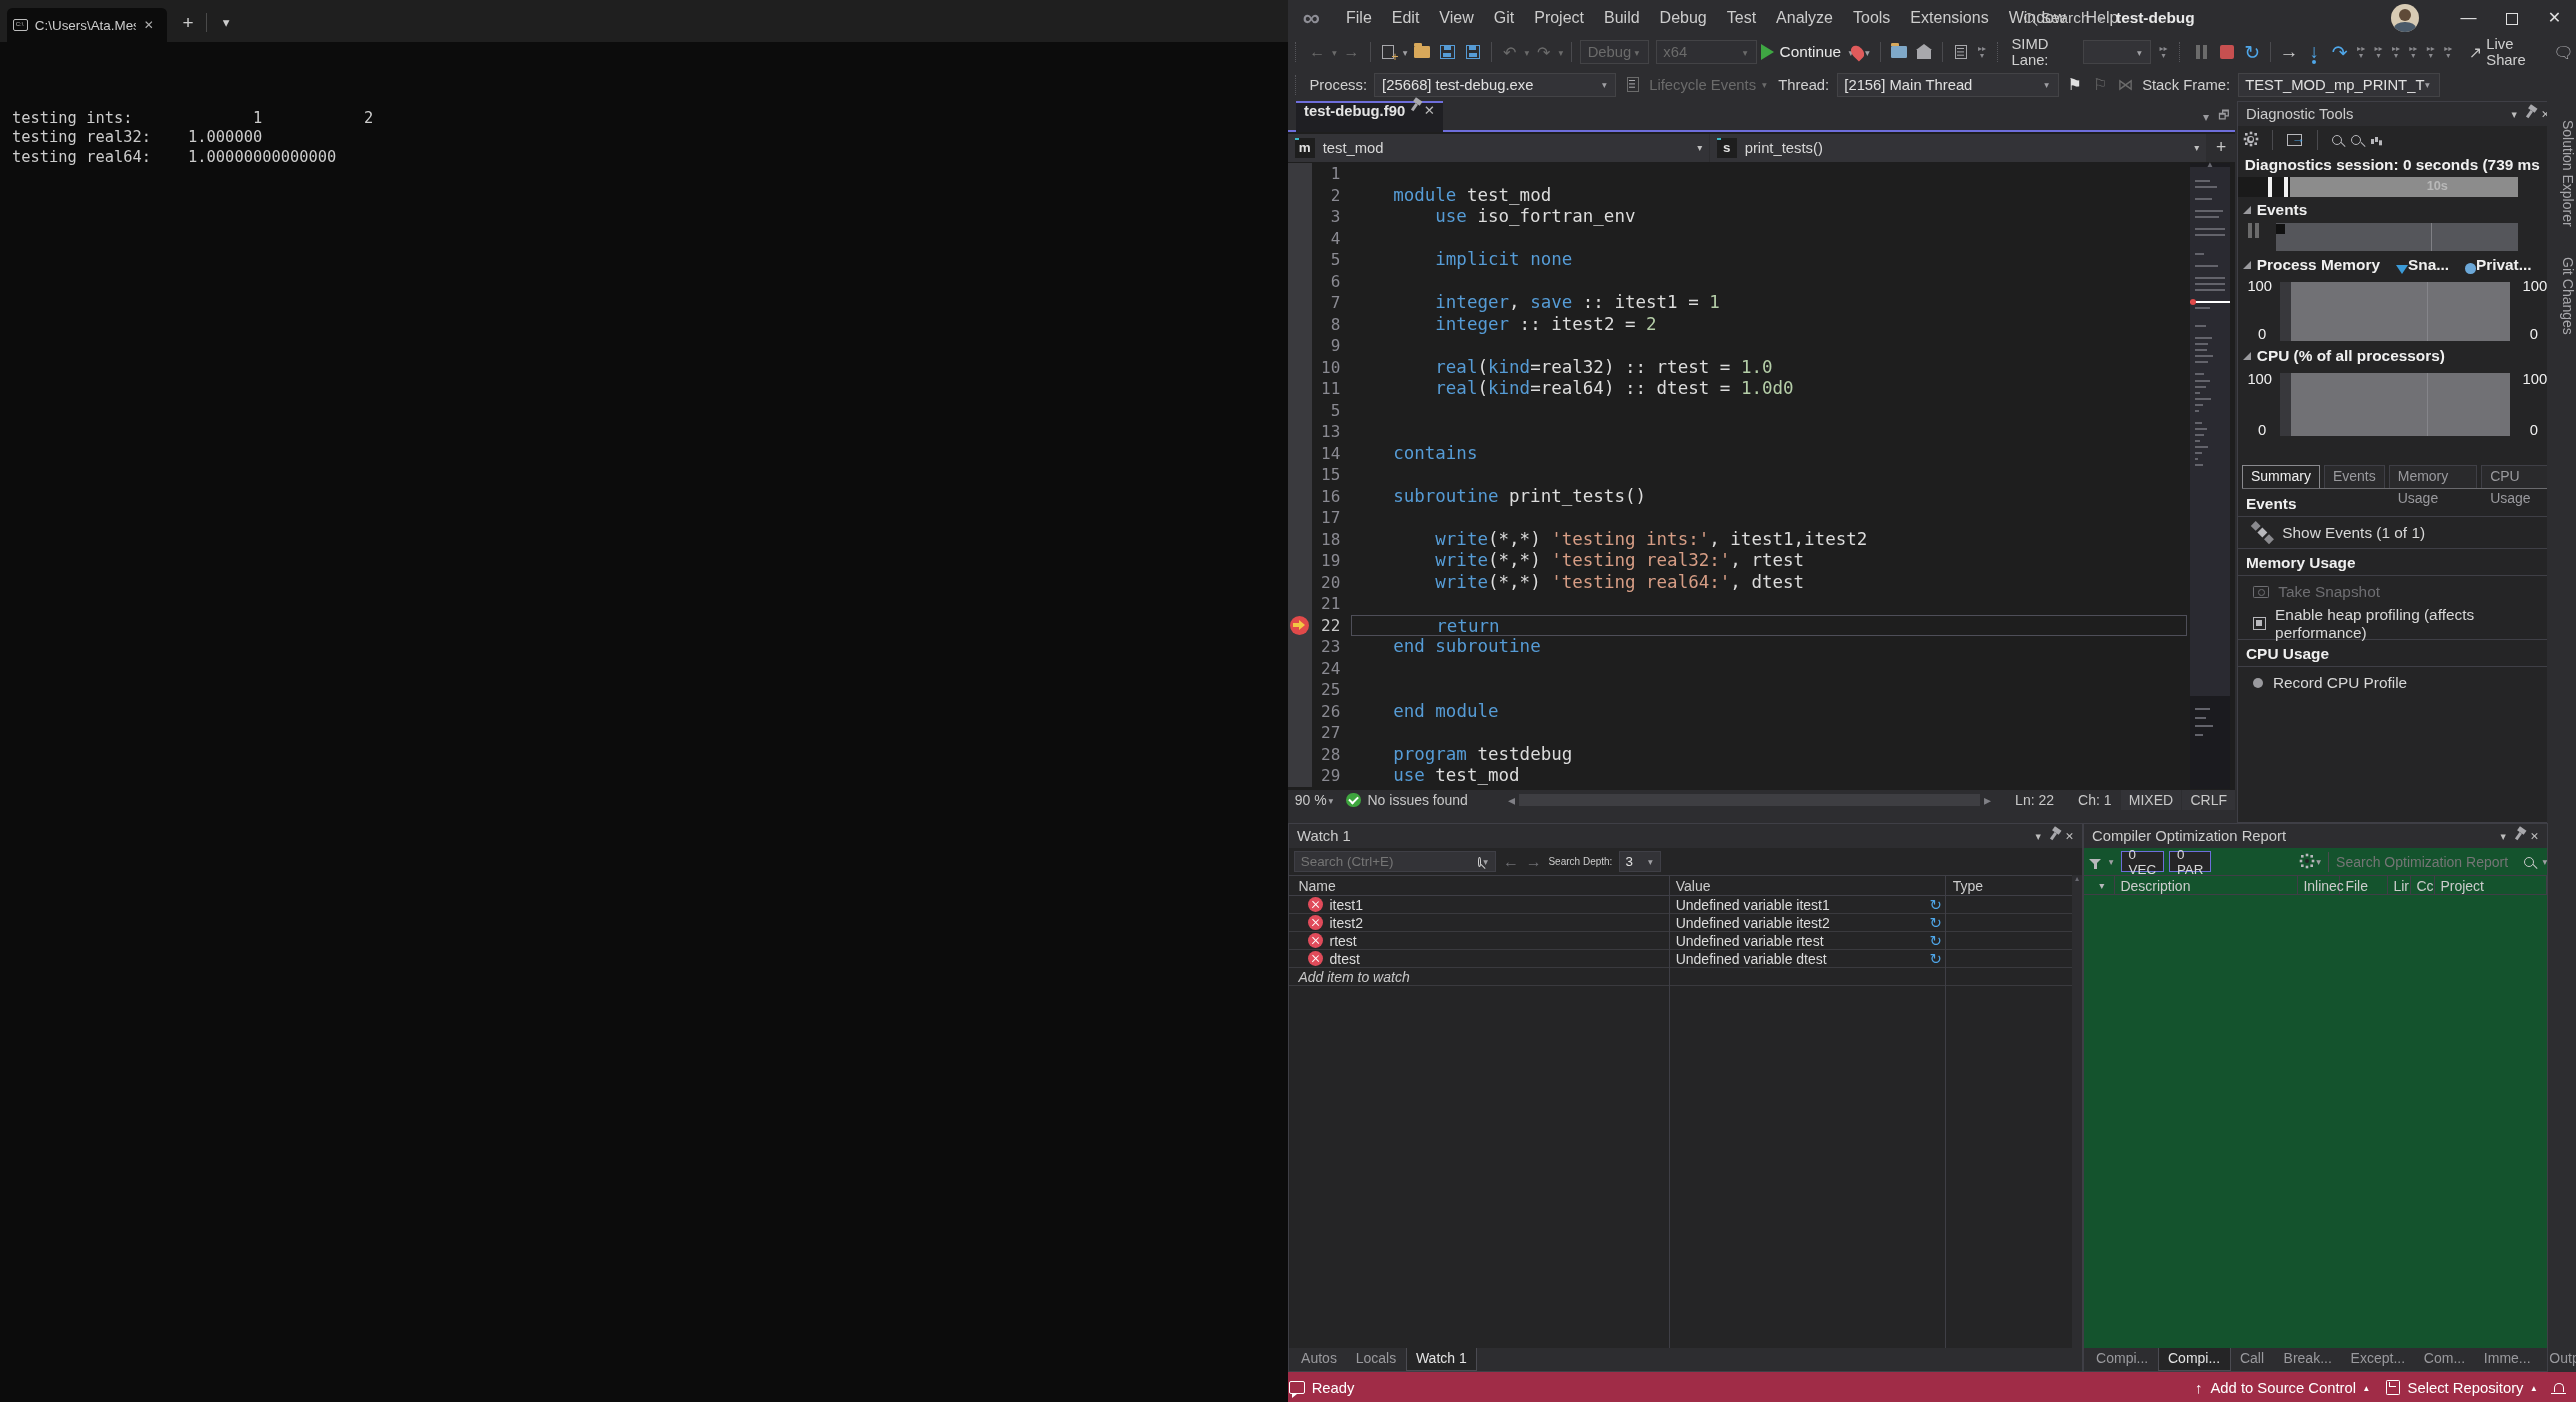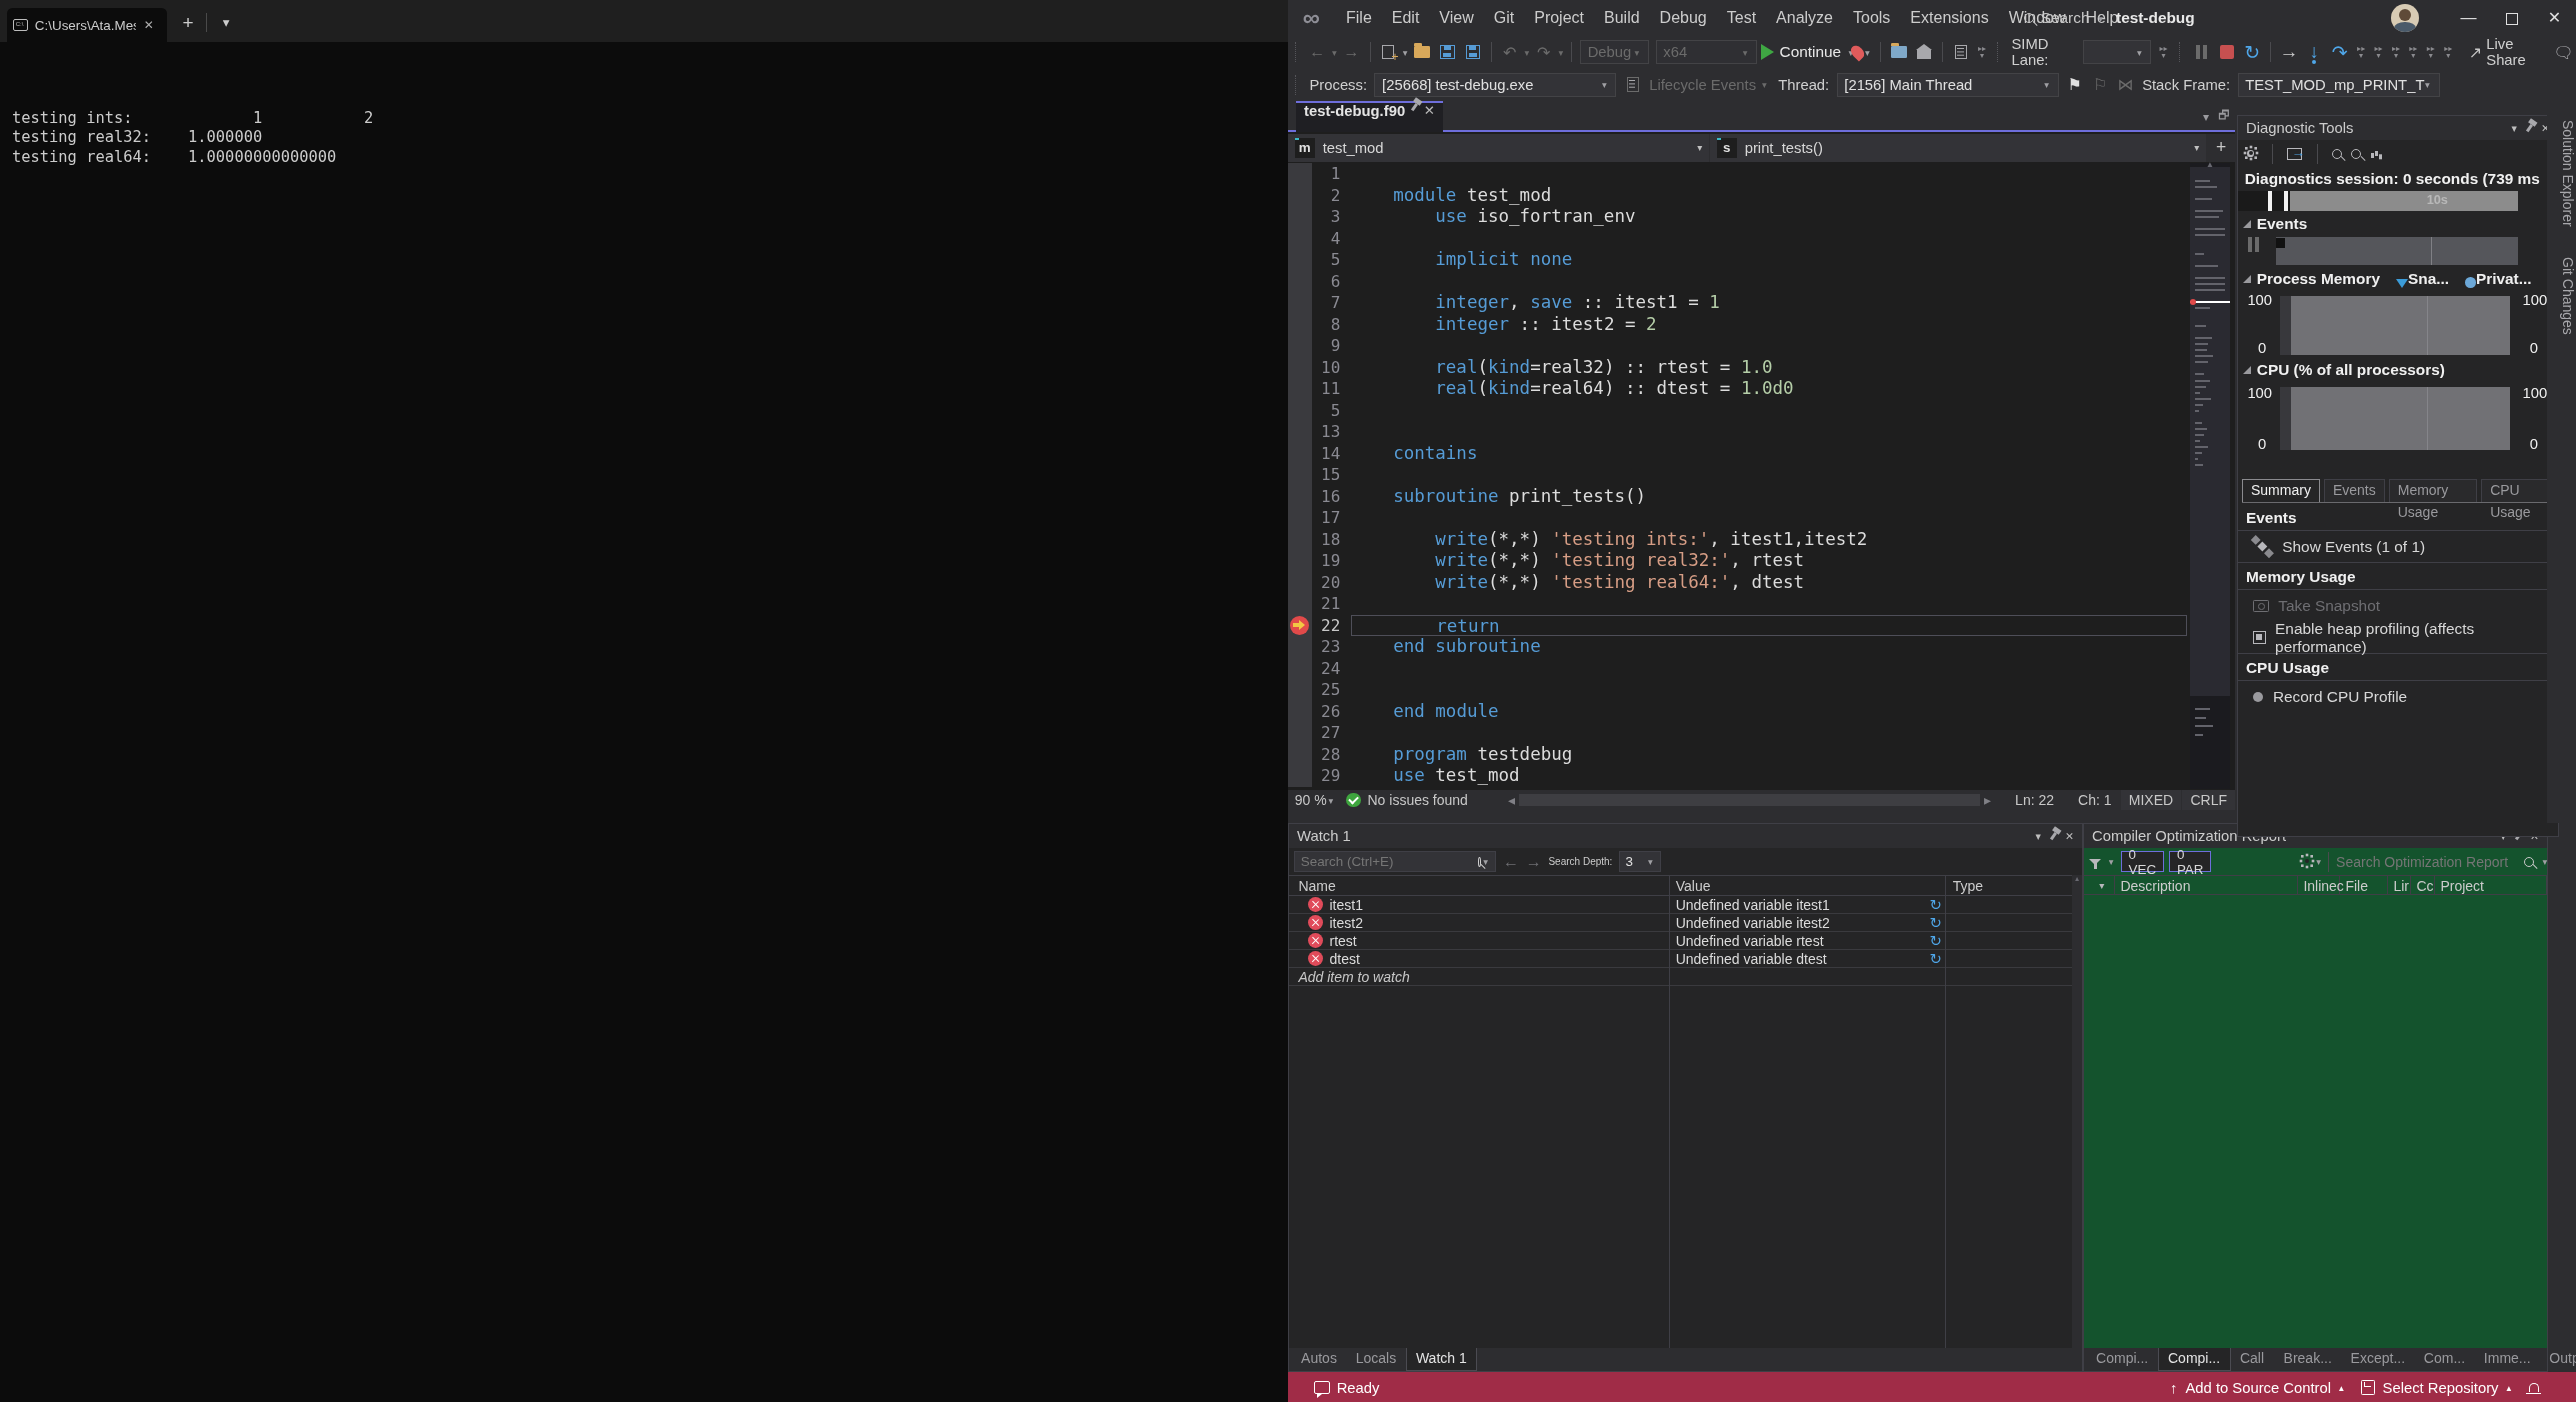--- a/index.html
+++ b/index.html
@@ -238,21 +238,21 @@
   .r-colhead { position:absolute; left:0; top:51px; right:0; height:20px; display:flex;
     align-items:center; color:#CCCCCC; font-size:14px; border-top:0.7px solid #3F3F46;
     border-bottom:0.7px solid #3F3F46; }
   .r-colhead span { border-right:0.7px solid #3F3F46; height:100%; line-height:20px; padding-left:5.4px; }
   .rc0 { width:31px; color:#B8B8BC; font-size:8.7px; text-align:center; }
   .rc1 { width:183px; } .rc2 { width:42px; } .rc3 { width:48px; } .rc4 { width:23px; }
   .rc5 { width:24px; } .rc6 { flex:1; }
 
   
   #diag { position:absolute; left:949px; top:101px; width:322px; height:722px; background:#252526;
-    border:0.7px solid #3F3F46;margin-top:14px; }
+    border:0.7px solid #3F3F46; }
   .d-toolbar { position:absolute; left:0; top:24px; right:0; height:27px; display:flex;
     align-items:center; gap:9.4px; padding:0 6.7px; color:#B8B8BC; }
   .i-export { width:14.8px; height:12px; border:1.3px solid #B8B8BC; position:relative; display:inline-block; }
   .i-export::after { content:'→'; position:absolute; right:-4px; top:-4px; color:#4FA6E8; font-size:13.4px; }
   .i-chart { width:12px; height:9.4px; display:inline-block; position:relative; }
   .i-chart::after { content:''; position:absolute; left:0; bottom:0; width:2.7px; height:5.4px; background:#B8B8BC;
     box-shadow:4px -2px 0 #B8B8BC, 8px 1.3px 0 #B8B8BC; }
   .d-session { position:absolute; left:6.7px; top:54px; color:#F0F0F0; font-size:15.4px; font-weight:bold; }
   .d-ruler { position:absolute; left:0; top:75px; right:40px; height:20px; background:#1A1A1A; }
   .d-ruler-gray { position:absolute; left:52px; right:0; top:0; bottom:0; background:#8C8C8C; }
@@ -298,21 +298,21 @@
   .i-chip::after { content:''; position:absolute; left:2.7px; top:2.7px; width:5.4px; height:5.4px; background:#B8B8BC; }
   .i-reddot { width:10.7px; height:10.7px; border-radius:50%; background:#9A9A9E; display:inline-block; }
 
   
   #sidestrip { position:absolute; left:1259px; top:101px; width:29px; height:722px; background:#2D2D30; }
   .side-tab { writing-mode:vertical-rl; color:#A8A8AC; font-size:14px; padding:12px 0;
     margin:6.7px auto; display:block; text-align:left; width:100%; padding-left:6px; }
 
   
   .vs-statusbar { position:absolute; left:0; bottom:0; right:0; height:31px; background:#A02C47;
-    display:flex; align-items:center; color:#FFFFFF; font-size:14.8px; padding:0 26px; gap:6.7px; }
+    display:flex; align-items:center; color:#FFFFFF; font-size:14.8px; padding:0 1px; gap:6.7px; }
   .i-bubble { width:16px; height:12.8px; border:1.3px solid #fff; border-radius:2px; position:relative;
     display:inline-block; }
   .i-bubble::after { content:''; position:absolute; left:2px; bottom:-4.7px; width:0; height:0;
     border-top:4.7px solid #fff; border-right:5.4px solid transparent; }
   .sb-right { margin-left:auto; display:flex; align-items:center; gap:8px; }
   .i-repo { width:13.4px; height:14.8px; border:1.3px solid #fff; border-radius:1.3px; position:relative;
     display:inline-block; }
   .i-repo::after { content:''; position:absolute; left:2px; top:1.3px; width:5.4px; height:4px; border:1.3px solid #fff; border-top:none; border-right:none; }
   .i-bell { width:10.7px; height:9.4px; border-radius:5.4px 5.4px 0 0; border:1.3px solid #fff; border-bottom:none;
     position:relative; display:inline-block; margin-right:10.7px; }

